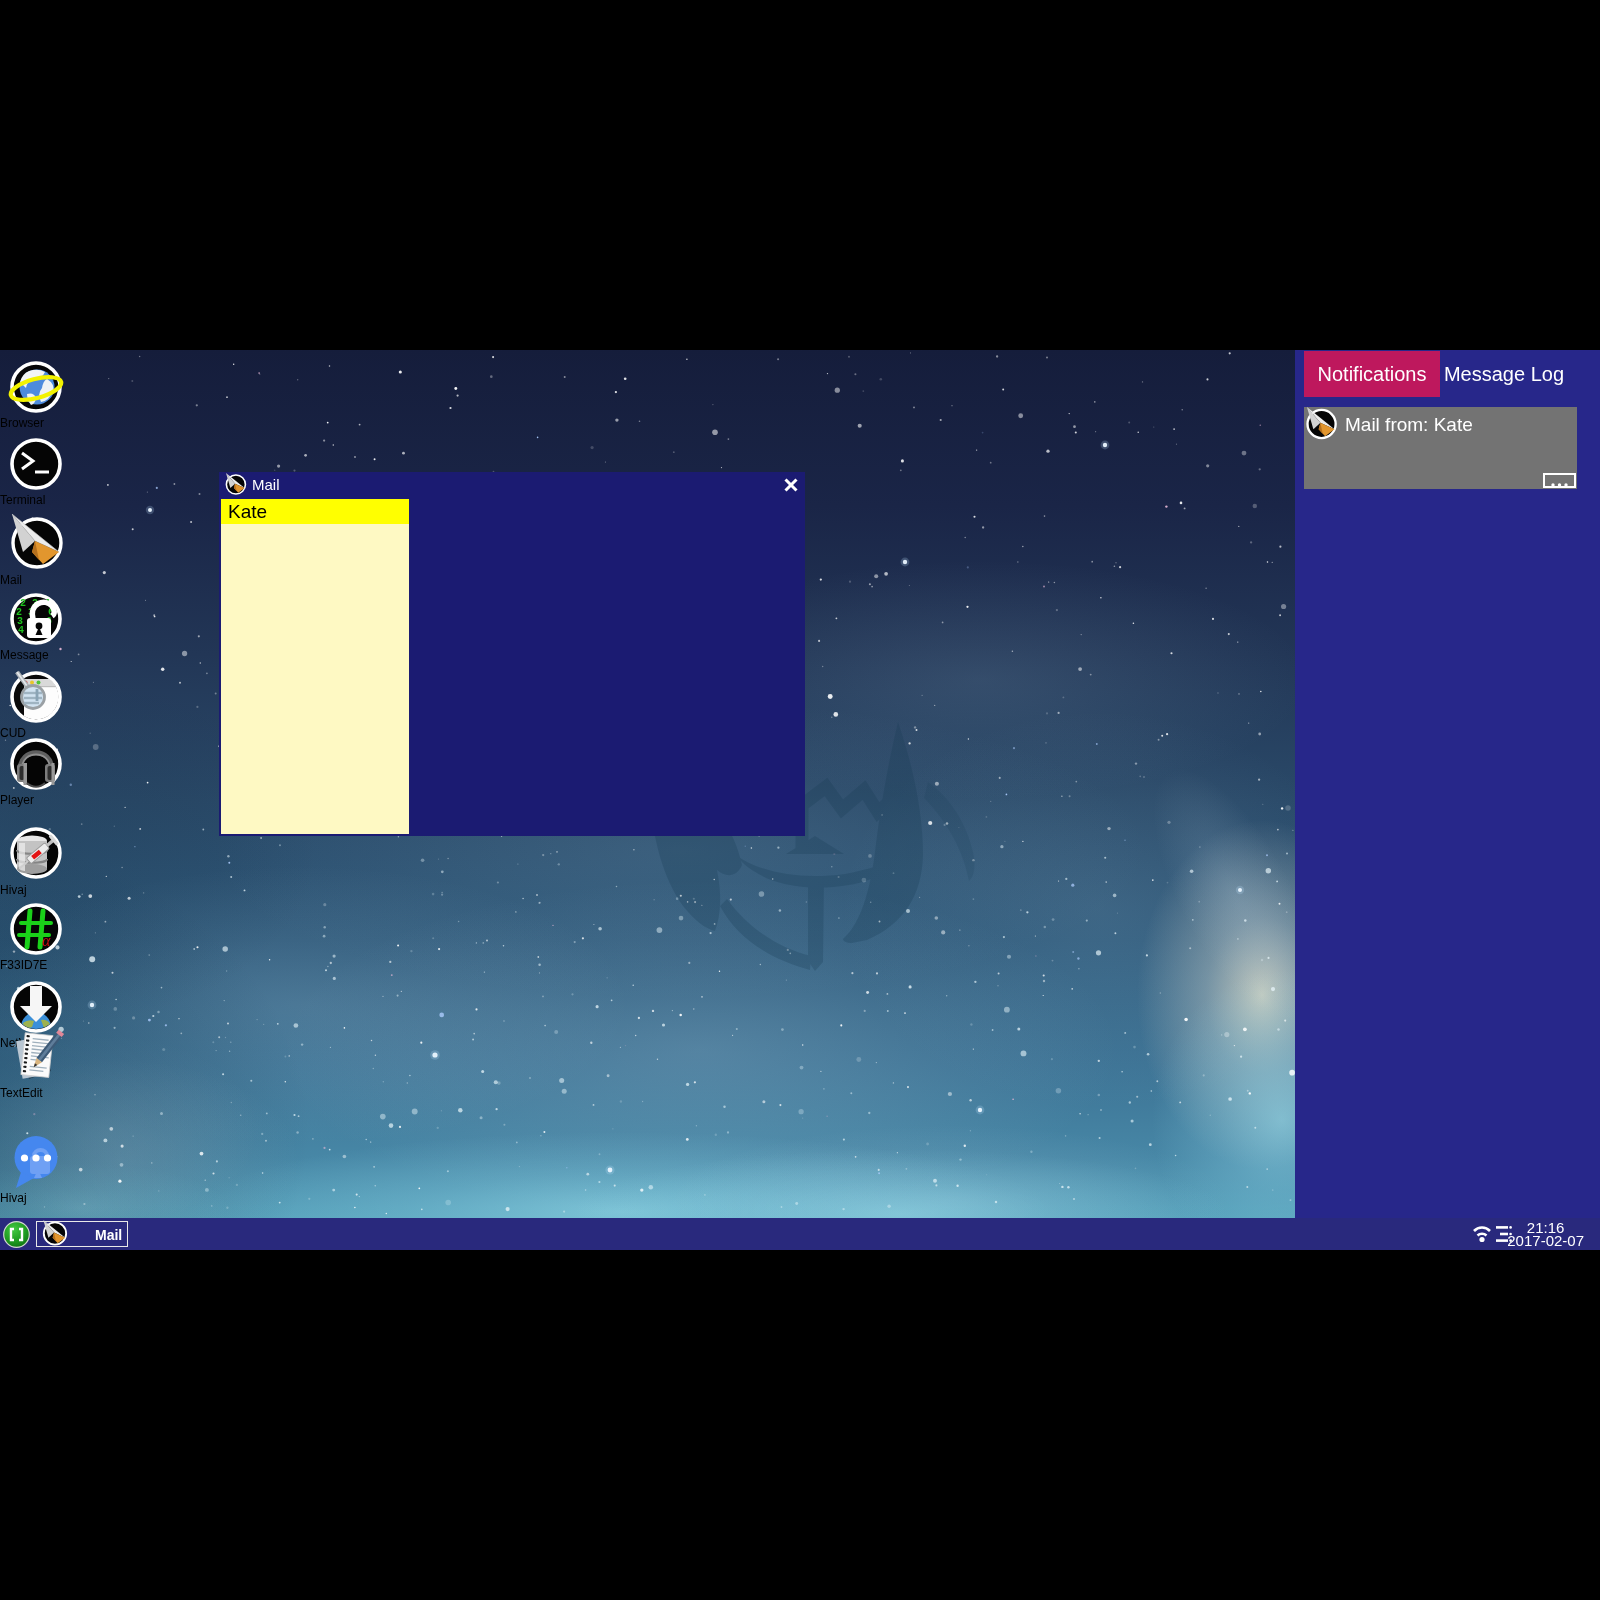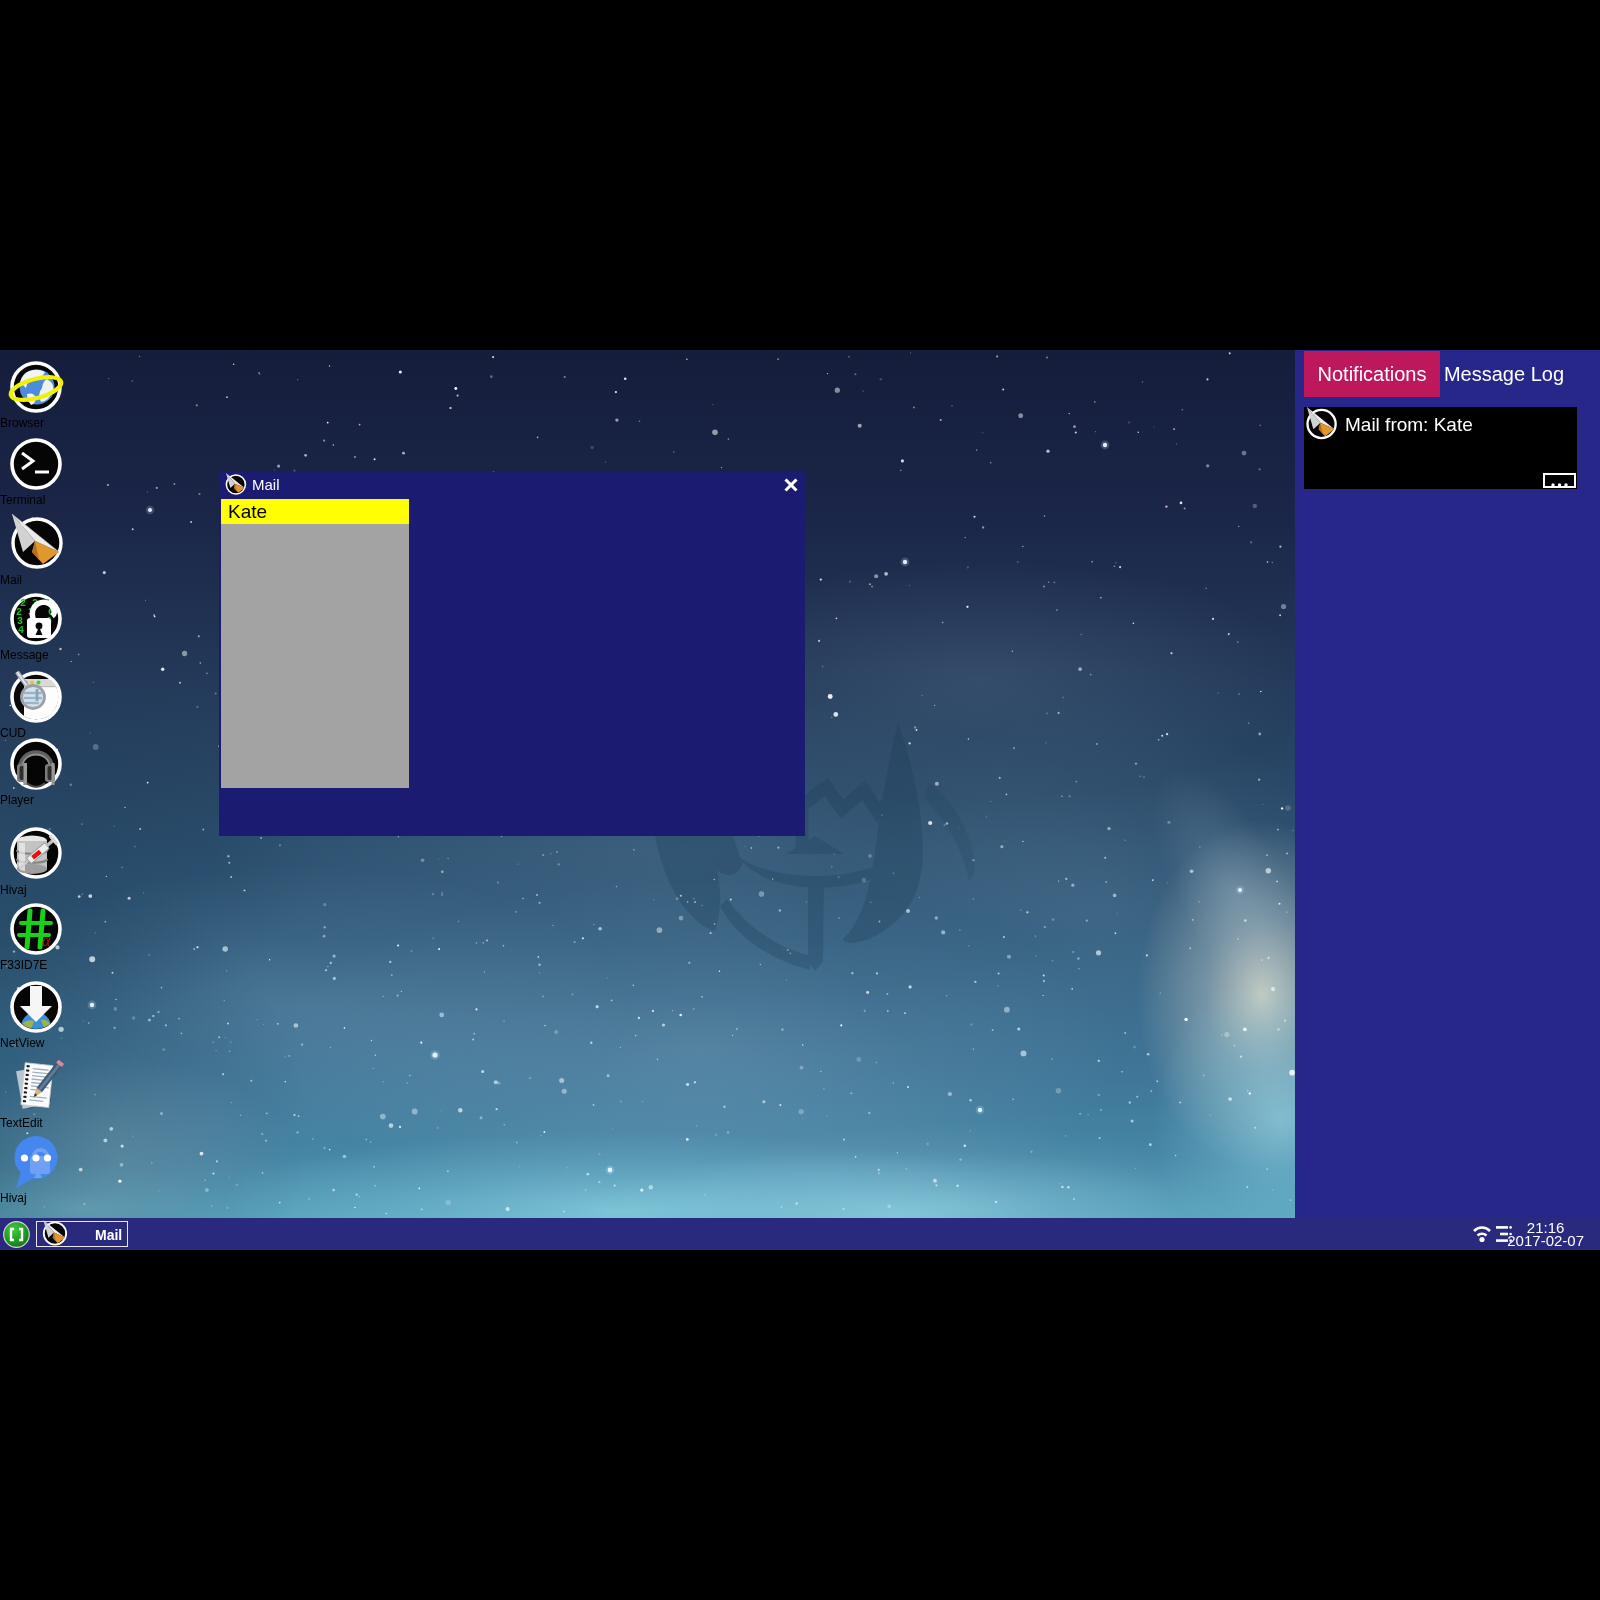--- a/index.html
+++ b/index.html
@@ -6,30 +6,30 @@
 body{font-family:"Liberation Sans",sans-serif}
 #screen{position:absolute;left:0;top:350px;width:1600px;height:900px}
 #wall{position:absolute;left:0;top:0;width:1295px;height:868px;overflow:hidden}
 #sidebar{position:absolute;left:1295px;top:0;width:305px;height:868px;background:#27278a}
 #taskbar{position:absolute;left:0;top:868px;width:1600px;height:32px;background:#29297d}
 .iconcell{position:absolute;left:0;width:72px;text-align:left}
 .iconcell svg{display:block;margin:0 auto}
 .iconlabel{margin-top:2px;font-size:12px;color:#000;line-height:13px}
 #mailwin{position:absolute;left:219px;top:122px;width:586px;height:364px;background:#1b1b72}
 #mw-title{position:absolute;left:0;top:0;width:100%;height:25px;color:#fff;font-size:15px}
-#mw-left{position:absolute;left:2px;top:27px;width:188px;height:289px;background:#a3a3a3}
+#mw-left{position:absolute;left:2px;top:27px;width:188px;height:335px;background:#fef9c3}
 #mw-kate{height:25px;background:#ffff00;color:#000;font-size:19px;line-height:25px;padding-left:7px}
 #mw-right{position:absolute;left:194px;top:27px;width:390px;height:335px;background:#f0f0f0;color:#151515}
 #mw-msg{position:absolute;left:3px;top:0px;font-size:22px;line-height:25px;letter-spacing:-0.5px;white-space:nowrap}
 #mw-read{position:absolute;left:212px;top:58px;color:#4a7fb5;font-size:17px;line-height:14px;border-bottom:2px solid #4a7fb5;padding:0 22px 1px 0;letter-spacing:-0.2px}
 #mw-x{position:absolute;right:6px;top:3px;color:#fff;font-size:19px;font-weight:bold}
 .tab{position:absolute;top:1px;height:46px;line-height:46px;color:#fff;font-size:20px}
 #ntab{left:9px;width:136px;background:#be185d;text-align:center}
 #mtab{left:146px;width:126px;text-align:center}
-#ncard{position:absolute;left:9px;top:57px;width:273px;height:82px;background:#000000}
+#ncard{position:absolute;left:9px;top:57px;width:273px;height:82px;background:#737373}
 #ncard-txt{position:absolute;left:41px;top:7px;color:#fff;font-size:19px}
 #ndots{position:absolute;right:1px;bottom:1px;width:33px;height:15px;border:2px solid #fff;text-align:center}
 #startbtn{position:absolute;left:3px;top:3px}
 #taskmail{position:absolute;left:36px;top:3px;width:92px;height:26px;border:1px solid #e8e8e8}
 #taskmail span{position:absolute;left:58px;top:5px;color:#fff;font-size:14px;font-weight:bold}
 #tray{position:absolute;right:0;top:0;height:32px}
 #clock{position:absolute;right:16px;top:3px;color:#fff;font-size:15px;text-align:center;line-height:13px;white-space:nowrap}
 </style></head><body>
 <div id="screen">
 <div id="wall">
@@ -1043,21 +1043,21 @@
 <path d="M26,52 L32,50 L34,55 L27,56 Z" fill="#9eb24e"></path>
 </g>
 <g fill="#f6f6f6">
 <rect x="22" y="7" width="12" height="20"></rect>
 <polygon points="12,27 44,27 28,43"></polygon>
 </g>
 </svg>
 <div class="iconlabel">NetView</div>
     </div>
 
-<div class="iconcell" style="top:707px">
+<div class="iconcell" style="top:677px">
 <svg width="58" height="58" viewBox="0 0 58 58">
 <path d="M12,22 L34,14 L44,44 L22,52 Z" fill="#10141c" opacity="0.45"></path>
 <g transform="rotate(-10 24 30)">
 <rect x="12" y="12" width="26" height="38" fill="#b9c6d2"></rect>
 </g>
 <g transform="rotate(6 29 28)">
 <rect x="16" y="7" width="28" height="42" fill="#fbfbfb" stroke="#cfcfcf" stroke-width="0.8"></rect>
 <g fill="#1a1a1a">
 <rect x="17.5" y="9" width="3.4" height="2.2" rx="1"></rect>
             <rect x="17.5" y="13.4" width="3.4" height="2.2" rx="1"></rect>

